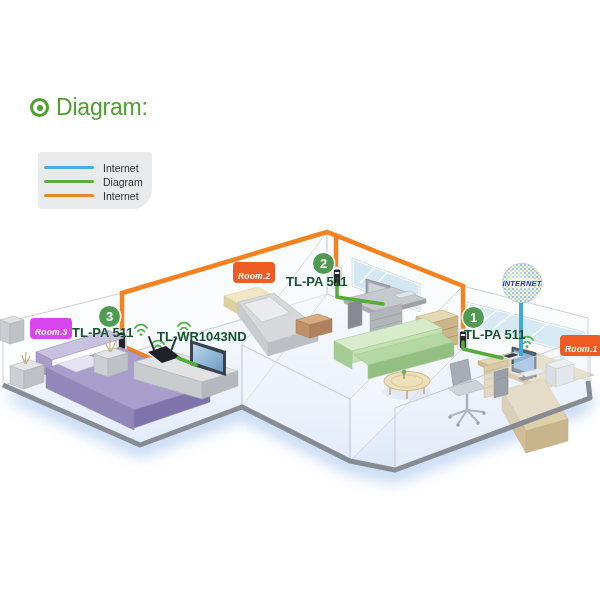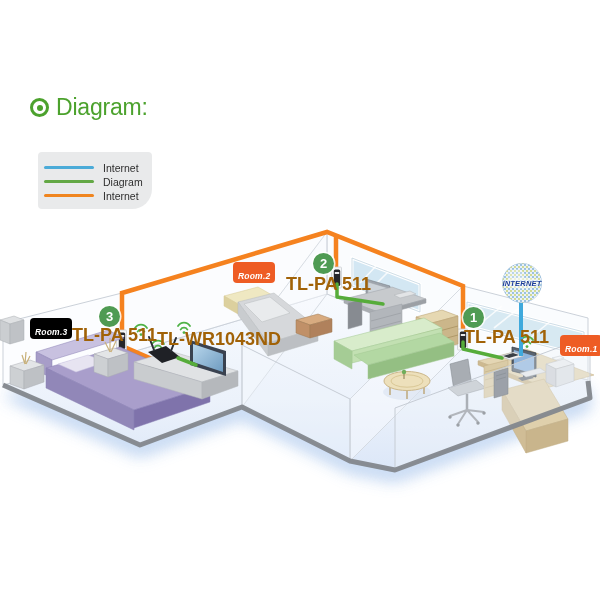--- a/index.html
+++ b/index.html
@@ -16,21 +16,21 @@
   .title-text{font-size:23px;font-weight:normal;color:#4CA22D;letter-spacing:-0.2px;}
   
   .legend{left:38px;top:152px;width:114px;height:57px;background:#E9EAEB;
     border-radius:4px 4px 20px 4px;padding:9px 0 0 6px;box-sizing:border-box;}
   .legend-row{display:flex;align-items:center;height:13px;margin-bottom:1px;}
   .legend-swatch{width:50px;height:3.5px;border-radius:2px;margin-right:9px;flex:none;}
   .legend-label{font-size:10.5px;color:#2E2E2E;}
   
   .scene{left:0;top:0;width:600px;height:600px;}
   
-  .dev-label{font-size:18px;font-weight:bold;color:#a16207;white-space:nowrap;}
+  .dev-label{font-size:13px;font-weight:bold;color:#14532d;white-space:nowrap;}
   
   .step{width:21px;height:21px;border-radius:50%;background:#4F9B53;color:#fff;
     font-size:13px;font-weight:bold;text-align:center;line-height:21px;
     box-shadow:0 0 0 1.5px rgba(255,255,255,0.85);}
   
   .room-badge{background:#EE5C24;color:#fff;font-size:8.5px;font-weight:bold;
     font-style:italic;padding:9px 5px 2px 5px;border-radius:4px;white-space:nowrap;
     letter-spacing:0.2px;}
   
   .globe-label{width:48px;text-align:center;font-size:7.5px;font-weight:bold;
@@ -290,21 +290,21 @@
   <div class="legend-row">
     <span class="legend-swatch" style="background-color: rgb(99, 168, 69);"></span>
     <span class="legend-label">Diagram</span>
   </div>
   <div class="legend-row">
     <span class="legend-swatch" style="background-color: rgb(240, 133, 31);"></span>
     <span class="legend-label">Internet</span>
   </div>
 </div>
 
-<span class="abs room-badge" style="left: 30px; top: 318px; background-color: #000000;">Room.3</span>
+<span class="abs room-badge" style="left: 30px; top: 318px; background-color: #d946ef;">Room.3</span>
 <span class="abs room-badge" style="left: 233px; top: 262px; background-color: rgb(238, 92, 36);">Room.2</span>
 <span class="abs room-badge" style="left: 560px; top: 335px; background-color: rgb(238, 92, 36);">Room.1</span>
 
 <div class="abs step" style="left: 99px; top: 306px; background-color: rgb(79, 155, 83);">3</div>
 <div class="abs step" style="left: 313px; top: 253px; background-color: rgb(79, 155, 83);">2</div>
 <div class="abs step" style="left: 463px; top: 307px; background-color: rgb(79, 155, 83);">1</div>
 
 <span class="abs dev-label" style="left:72px;top:325px;">TL-PA 511</span>
 <span class="abs dev-label" style="left:157px;top:329px;">TL-WR1043ND</span>
 <span class="abs dev-label" style="left:286px;top:274px;">TL-PA 511</span>

